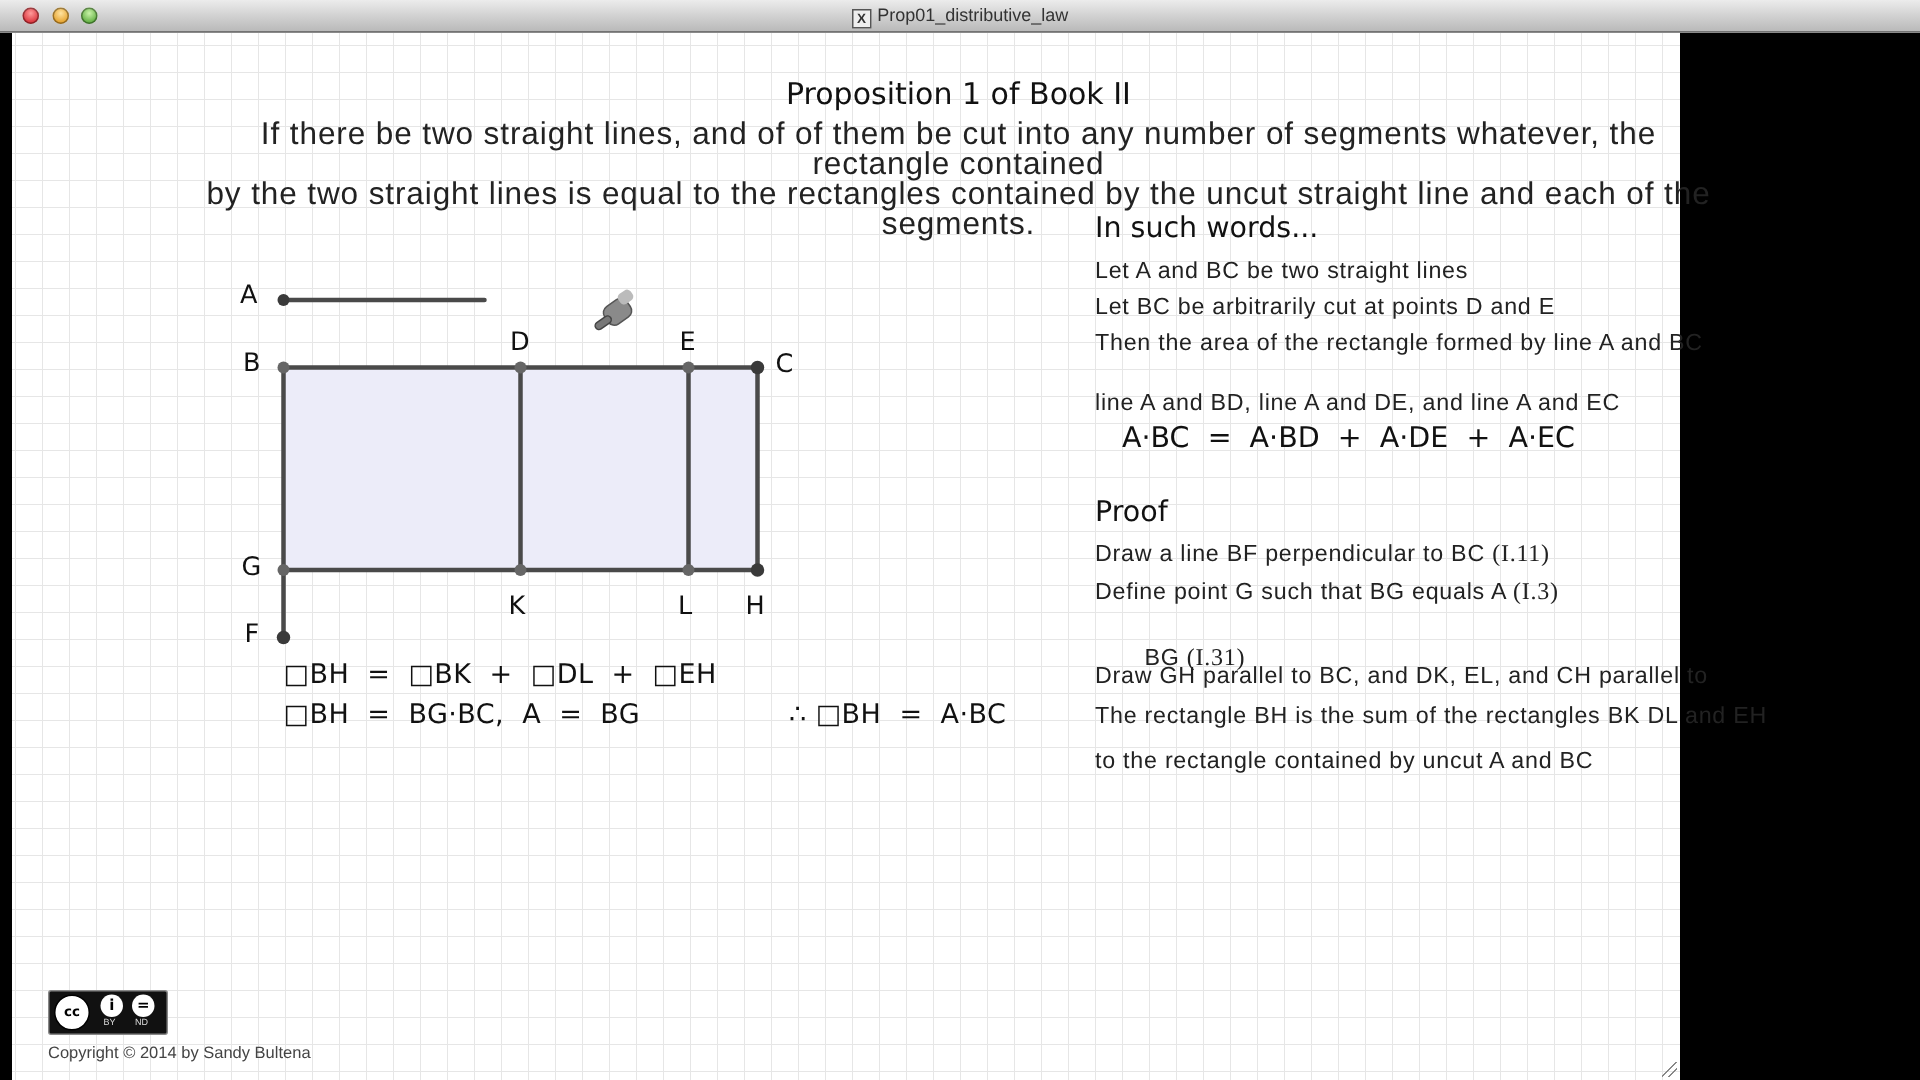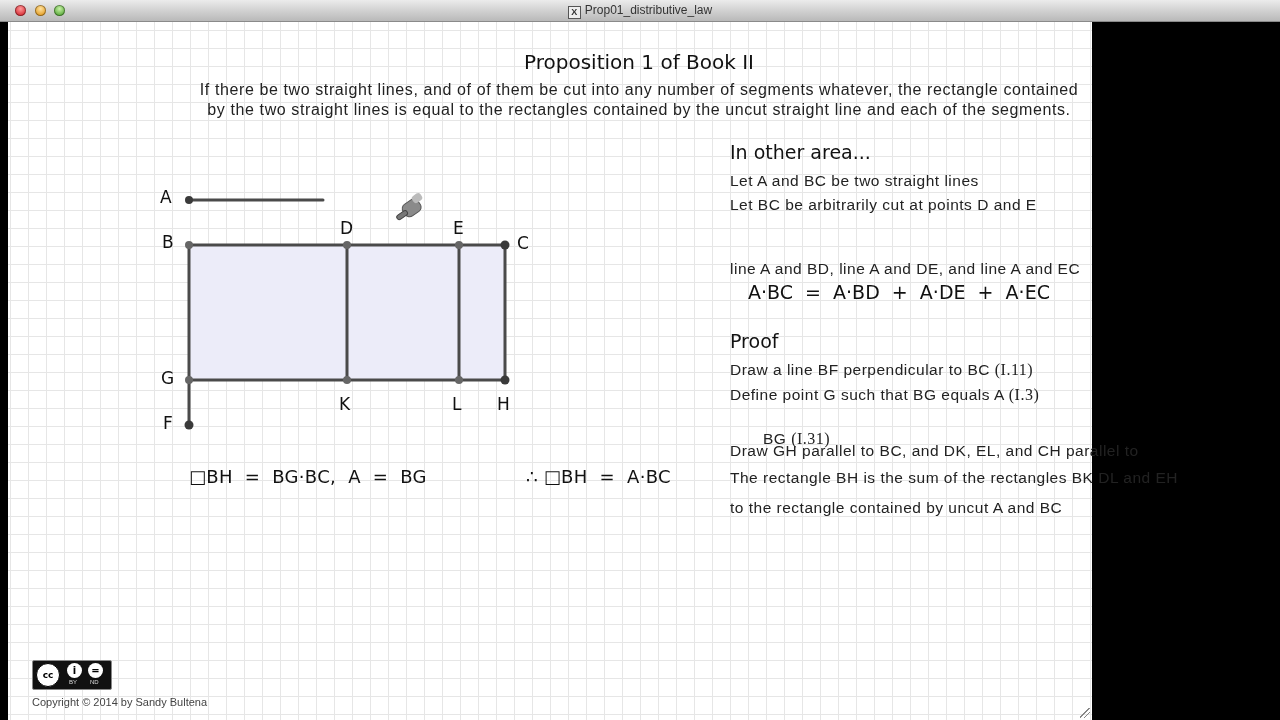--- a/index.html
+++ b/index.html
@@ -16,25 +16,25 @@
   .win-title { position:absolute; top:3px; left:0; width:1280px; text-align:center;
                font-size:12px; color:#333; font-family:"Liberation Sans", sans-serif; }
   .x-icon { display:inline-block; width:11px; height:11px; border:1px solid #555; font-size:9px;
             line-height:11px; text-align:center; margin-right:4px; vertical-align:-1px; background:#eee; font-weight:bold; }
   .canvas { position:absolute; left:8px; top:22px; width:1084px; height:698px;
             background-color:#fff;
             background-image:
               linear-gradient(to right, #e6e6e6 1px, transparent 1px),
               linear-gradient(to bottom, #e6e6e6 1px, transparent 1px);
             background-size:18px 18px;
-            background-position:2px 8px; }
+            background-position:2px 8px;padding-left:28px; }
   .title { position:absolute; left:0; width:1262px; top:28px; text-align:center;
            font-family:"DejaVu Sans", sans-serif; font-size:20px; color:#111; }
   .statement { position:absolute; left:120px; width:1022px; top:58px; text-align:center;
-               font-family:"Liberation Sans", sans-serif; font-size:16px; color:#222;
+               font-family:"Liberation Sans", sans-serif; font-size:21px; color:#222;
                letter-spacing:0.6px; line-height:20px; }
   .diagram { position:absolute; left:0; top:0; }
   .lbl { position:absolute; font-family:"DejaVu Sans", sans-serif; font-size:17px; color:#111; }
   .eq { position:absolute; font-family:"DejaVu Sans", sans-serif; font-size:18px; color:#111;
         white-space:pre; letter-spacing:0.3px; }
   .h2 { font-family:"DejaVu Sans", sans-serif; font-size:19px; color:#111; position:absolute; left:722px; }
   .line { position:absolute; left:722px; font-family:"Liberation Sans", sans-serif; font-size:15.5px;
           color:#222; letter-spacing:0.5px; line-height:20px; width:530px; }
   .ref { font-family:"Liberation Serif", serif; font-size:16px; }
   .formula { position:absolute; left:740px; top:259px; font-family:"DejaVu Sans", sans-serif; font-size:19px; color:#111; white-space:pre; }
@@ -109,26 +109,28 @@
   <span class="lbl" style="left:154px;top:210px;">B</span>
   <span class="lbl" style="left:332px;top:196px;">D</span>
   <span class="lbl" style="left:445px;top:196px;">E</span>
   <span class="lbl" style="left:509px;top:211px;">C</span>
   <span class="lbl" style="left:153px;top:346px;">G</span>
   <span class="lbl" style="left:331px;top:372px;">K</span>
   <span class="lbl" style="left:444px;top:372px;">L</span>
   <span class="lbl" style="left:489px;top:372px;">H</span>
   <span class="lbl" style="left:155px;top:391px;">F</span>
 
+  <div class="eq" style="left:181px;top:417px;">□BH  =  □BK  +  □DL  +  □EH</div>
   <div class="eq" style="left:181px;top:444px;">□BH  =  BG·BC,  A  =  BG</div>
   <div class="eq" style="left:518px;top:444px;">∴ □BH  =  A·BC</div>
 
-  <div class="h2" style="top:119px;">In other area...</div>
+  <div class="h2" style="top:119px;">In such words...</div>
   <div class="line" style="top:149px;">Let A and BC be two straight lines</div>
   <div class="line" style="top:173px;">Let BC be arbitrarily cut at points D and E</div>
+  <div class="line" style="top:197px;">Then the area of the rectangle formed by line A and BC</div>
   <div class="line" style="top:237px;">line A and BD, line A and DE, and line A and EC</div>
   <div class="formula">A·BC  =  A·BD  +  A·DE  +  A·EC</div>
 
   <div class="h2" style="top:308px;">Proof</div>
   <div class="line" style="top:338px;">
     <span>Draw a line BF perpendicular to BC </span><span class="ref">(I.11)</span>
   </div>
   <div class="line" style="top:363px;">
     <span>Define point G such that BG equals A </span><span class="ref">(I.3)</span>
   </div>

